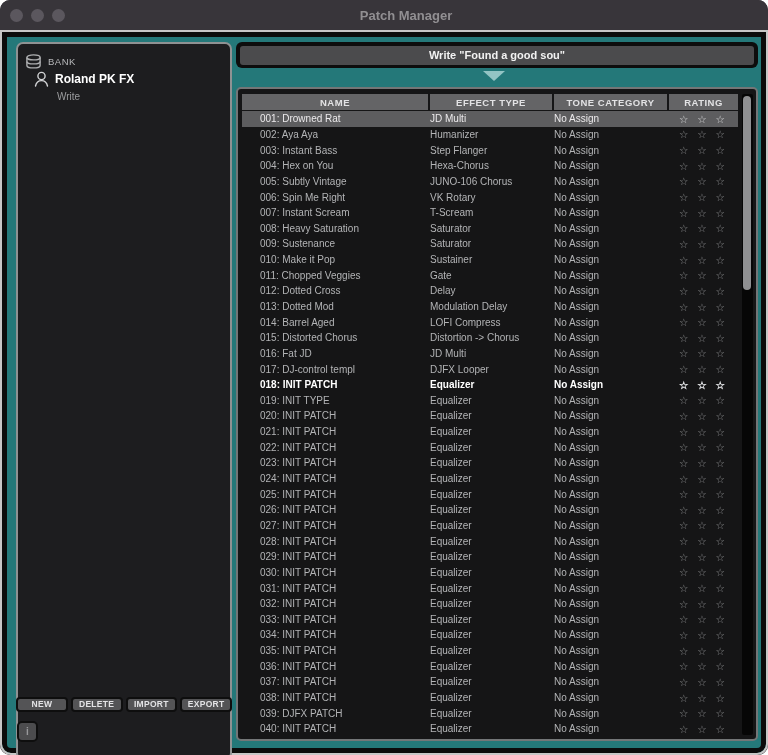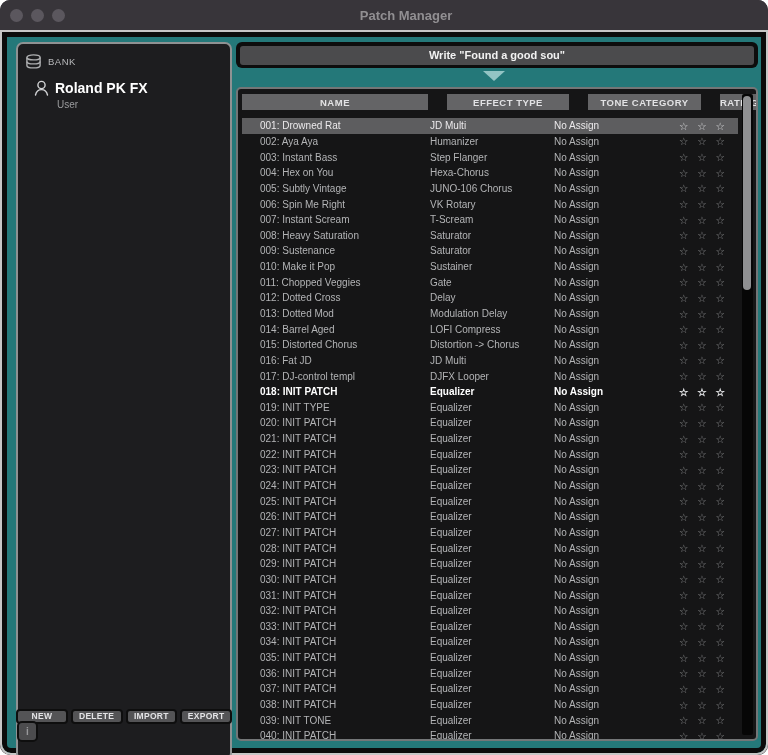--- a/index.html
+++ b/index.html
@@ -27,31 +27,30 @@
   }
 
   
   .sidebar {
     position:absolute; left:16px; top:42px; width:216px; height:718px;
     background:#1d1d1f; border:2px solid #8f9293; border-radius:7px;
     padding:8px 7px;
   }
   .tree-row { display:flex; align-items:center; gap:6px; }
   .bank-row { height:18px; color:#b8b9bb; font-size:9.5px; letter-spacing:0.5px; }
-  .patch-row { height:18px; margin-left:9px; margin-top:8px; color:#ffffff; font-weight:bold; font-size:14px;align-items:flex-end; }
+  .patch-row { height:18px; margin-left:9px; margin-top:0; color:#ffffff; font-weight:bold; font-size:12px; }
   .user-row { height:15px; margin-left:32px; margin-top:1px; color:#9b9c9e; font-size:10px; display:flex; align-items:center; }
   .tree-icon { flex:0 0 auto; display:flex; }
 
   .side-buttons { position:absolute; left:16px; top:697px; width:216px; display:flex; gap:3px; }
   .side-btn {
     flex:1; height:15px; background:var(--button-bg); border:2px solid #0e0e0e; border-radius:4px;
     color:#e3e3e5; font-size:8.5px; font-weight:bold; letter-spacing:0.3px;
     display:flex; align-items:center; justify-content:center; line-height:1; padding:0;
     font-family:"Liberation Sans", sans-serif;
-    margin-top:12px;
   }
   .info-btn {
     position:absolute; left:17px; top:721px; width:21px; height:21px;
     background:#4c4c4e; border:2px solid #0e0e0e; border-radius:5px;
     color:#98989a; font-weight:bold; font-size:10px;
     display:flex; align-items:center; justify-content:center;
     font-family:"Liberation Sans", sans-serif; padding:0;
   }
 
   
@@ -72,22 +71,22 @@
   }
 
   
   .table-panel {
     position:absolute; left:236px; top:87px; width:522px; height:654px;
     background:var(--panel-bg); border:2px solid var(--panel-border); border-radius:5px;
     overflow:hidden;
   }
   .table-inner { position:absolute; left:4px; top:5px; right:18px; bottom:4px; }
   .header-row {
-    display:grid; grid-template-columns:186px 122px 113px 1fr; column-gap:19px;
-    height:16px; margin-bottom:8px;
+    display:grid; grid-template-columns:186px 122px 113px 1fr; column-gap:2px;
+    height:16px; margin-bottom:1px;
   }
   .header-cell {
     background:var(--header-cell-bg); color:#e2e2e4; font-size:9.5px; font-weight:bold;
     letter-spacing:0.5px; display:flex; align-items:center; justify-content:center;
   }
   .t-row {
     display:grid; grid-template-columns:186px 122px 113px 1fr; column-gap:2px;
     height:15.65px; align-items:center; color:var(--row-text); font-size:10px;
   }
   .t-row .cell { overflow:hidden; white-space:nowrap; }
@@ -137,21 +136,21 @@
     <div class="tree-row patch-row">
       <span class="tree-icon">
         <svg width="15" height="16" viewBox="0 0 15 16" fill="none">
           <circle cx="7.5" cy="5" r="3.6" stroke="#d2d3d5" stroke-width="1.4"></circle>
           <path d="M1.5 15 C2.3 11.4 4.6 9.6 7.5 9.6 C10.4 9.6 12.7 11.4 13.5 15" stroke="#d2d3d5" stroke-width="1.4" stroke-linecap="round"></path>
         </svg>
       </span>
       <span>Roland PK FX</span>
     </div>
     <div class="user-row">
-      <span>User</span>
+      <span>Write</span>
     </div>
   </div>
 
   <div class="side-buttons">
     <button class="side-btn">NEW</button>
     <button class="side-btn">DELETE</button>
     <button class="side-btn">IMPORT</button>
     <button class="side-btn">EXPORT</button>
   </div>
 
@@ -393,21 +392,21 @@
             <div class="cell">No Assign</div>
             <div class="cell cell-rating">☆ ☆ ☆</div>
           </div>
           <div class="t-row">
             <div class="cell cell-name">038: INIT PATCH</div>
             <div class="cell">Equalizer</div>
             <div class="cell">No Assign</div>
             <div class="cell cell-rating">☆ ☆ ☆</div>
           </div>
           <div class="t-row">
-            <div class="cell cell-name">039: INIT TONE</div>
+            <div class="cell cell-name">039: DJFX PATCH</div>
             <div class="cell">Equalizer</div>
             <div class="cell">No Assign</div>
             <div class="cell cell-rating">☆ ☆ ☆</div>
           </div>
           <div class="t-row">
             <div class="cell cell-name">040: INIT PATCH</div>
             <div class="cell">Equalizer</div>
             <div class="cell">No Assign</div>
             <div class="cell cell-rating">☆ ☆ ☆</div>
           </div>

